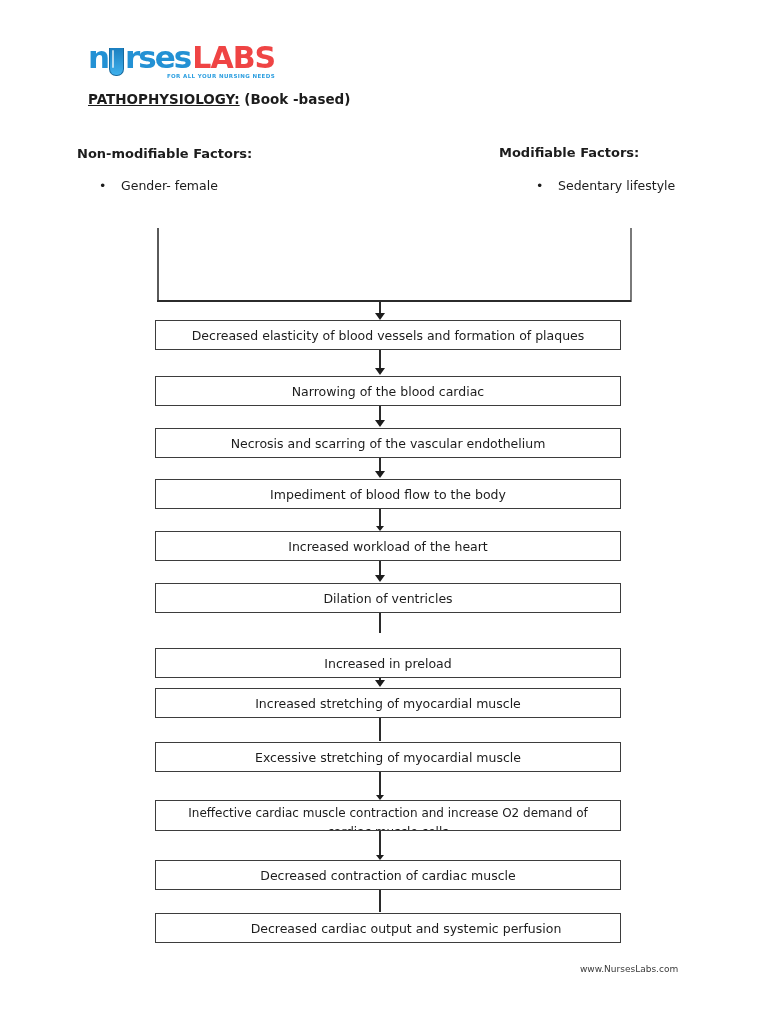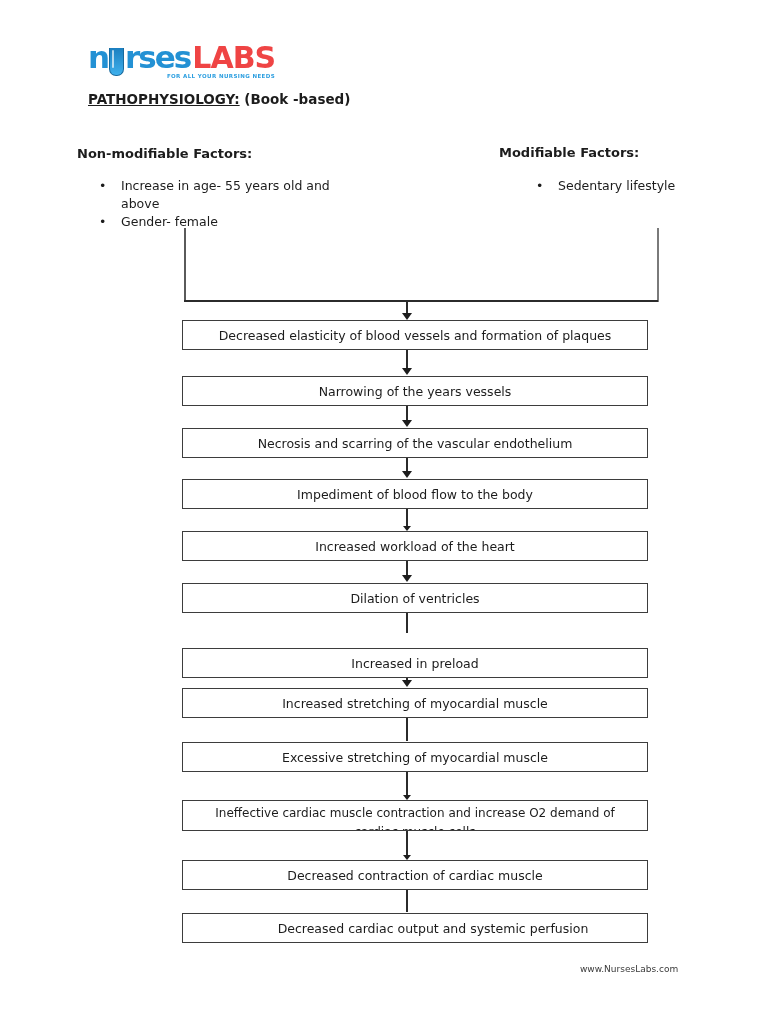--- a/index.html
+++ b/index.html
@@ -24,21 +24,21 @@
   .factor-head{position:absolute;font-size:13px;font-weight:bold;}
   .factor-head.left{left:77px;top:146px;}
   .factor-head.right{left:499px;top:145px;}
   .bullet-list{position:absolute;font-size:12.5px;line-height:18px;overflow:hidden;}
   .bullet-list.left{left:99px;top:177px;width:252px;height:51px;}
   .bullet-list.right{left:536px;top:177px;width:200px;height:40px;}
   .bullet-item{display:flex;}
   .bullet-item .dot{width:22px;flex:0 0 22px;}
   .bullet-item .dot::before{content:"\2022";}
   
-  .fc{position:absolute;left:0;top:0;width:626px;height:1024px;margin-left:27px;}
+  .fc{position:absolute;left:0;top:0;width:626px;height:1024px;}
   .vline{position:absolute;width:1.5px;background:#5a5a5a;}
   .vline.l{left:157px;top:228px;height:74px;}
   .vline.r{left:630px;top:228px;height:74px;background:#7a7a7a;}
   .hline{position:absolute;left:157px;top:300px;width:474px;height:2px;background:#2b2b2b;}
   .stem{position:absolute;left:379px;width:1.5px;background:#2b2b2b;}
   .ahead{position:absolute;left:375px;width:0;height:0;border-left:5px solid transparent;
     border-right:5px solid transparent;border-top:7px solid #1d1d1d;}
   .ahead.small{left:376px;border-left-width:4px;border-right-width:4px;border-top-width:5px;}
   .fbox{position:absolute;left:155px;width:466px;height:30px;border:1.5px solid #3d3d3d;background:#fff;
     display:flex;align-items:center;justify-content:center;font-size:12.5px;text-align:center;box-sizing:border-box;}
@@ -64,24 +64,20 @@
   </div>
 
   <div class="doc-title">
     <span class="u">PATHOPHYSIOLOGY:</span><span> (Book -based)</span>
   </div>
 
   <div class="factor-head left">Non-modifiable Factors:</div>
   <div class="factor-head right">Modifiable Factors:</div>
 
   <div class="bullet-list left">
-    <div class="bullet-item">
-      <span class="dot"></span>
-      <span>Increase in age- 55 years old and above</span>
-    </div>
     <div class="bullet-item">
       <span class="dot"></span>
       <span>Gender- female</span>
     </div>
   </div>
   <div class="bullet-list right">
     <div class="bullet-item">
       <span class="dot"></span>
       <span>Sedentary lifestyle</span>
     </div>
@@ -123,21 +119,21 @@
 
     <div class="stem" style="top:831px;height:26px;"></div>
     <div class="ahead small" style="top:855px;"></div>
 
     <div class="stem" style="top:889px;height:23px;"></div>
 
     <div class="fbox" style="top:320px;">
       <span>Decreased elasticity of blood vessels and formation of plaques</span>
     </div>
     <div class="fbox" style="top:376px;">
-      <span>Narrowing of the years vessels</span>
+      <span>Narrowing of the blood cardiac</span>
     </div>
     <div class="fbox" style="top:428px;">
       <span>Necrosis and scarring of the vascular endothelium</span>
     </div>
     <div class="fbox" style="top:479px;">
       <span>Impediment of blood flow to the body</span>
     </div>
     <div class="fbox" style="top:531px;">
       <span>Increased workload of the heart</span>
     </div>

